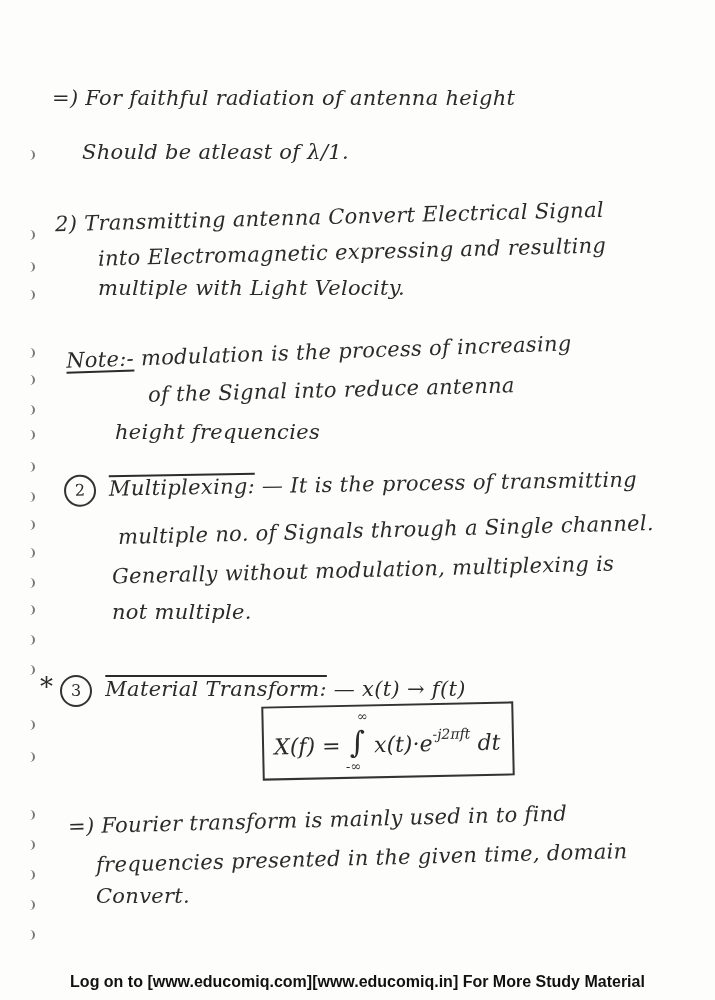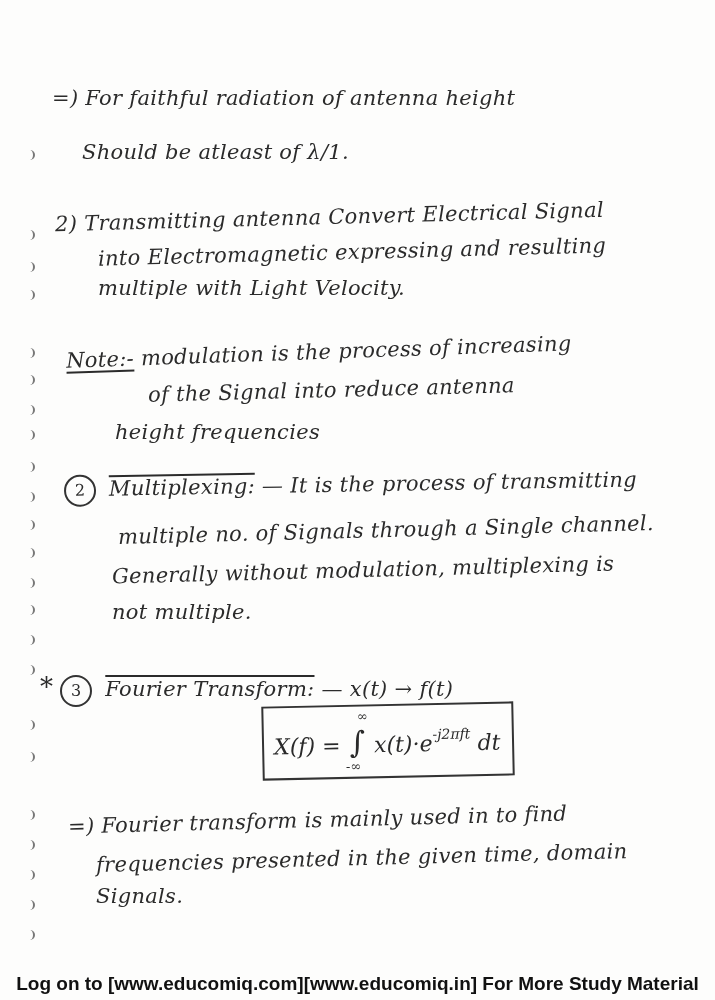--- a/index.html
+++ b/index.html
@@ -5,21 +5,21 @@
   html, body { margin:0; padding:0; }
   body { width:715px; height:1000px; background:#fdfdfc; position:relative; overflow:hidden;
          font-family:"DejaVu Serif", serif; color:#2a2a2a; }
   .hw { position:absolute; font-family:"DejaVu Serif", serif; font-style:italic; font-size:21px; color:#2b2b2b; white-space:nowrap; letter-spacing:0.3px; }
   .u { text-decoration:underline; text-underline-offset:4px; }
   .ol { text-decoration:overline; }
   .margin-mark { position:absolute; left:30px; width:3px; height:10px; border-right:2px solid #777; border-radius:0 6px 6px 0; }
   .circle { display:inline-block; border:2px solid #333; border-radius:50%; width:28px; height:28px; line-height:28px; text-align:center; font-style:normal; font-size:16px; margin-right:6px; vertical-align:middle; }
   .formula-box { position:absolute; left:262px; top:704px; width:248px; height:70px; border:2px solid #333; transform:rotate(-1.2deg); }
   .formula { position:absolute; left:10px; top:18px; font-style:italic; font-size:22px; }
-  .footer { position:absolute; left:0; right:0; top:973px; text-align:center; font-family:"Liberation Sans", sans-serif; font-weight:bold; font-size:19px; color:#111; }
+  .footer { position:absolute; left:0; right:0; top:973px; text-align:center; font-family:"Liberation Sans", sans-serif; font-weight:bold; font-size:16px; color:#111; }
 </style>
 </head>
 <body>
 
 <div>
   <div class="margin-mark" style="top:150px"></div>
   <div class="margin-mark" style="top:230px"></div>
   <div class="margin-mark" style="top:262px"></div>
   <div class="margin-mark" style="top:290px"></div>
   <div class="margin-mark" style="top:348px"></div>
@@ -71,35 +71,35 @@
   </div>
   <div class="hw" style="left:118px; top:518px; transform:rotate(-1.5deg)">multiple no. of Signals through a Single channel.</div>
   <div class="hw" style="left:112px; top:558px; transform:rotate(-1.5deg)">Generally without modulation, multiplexing is</div>
   <div class="hw" style="left:112px; top:600px">not multiple.</div>
 </div>
 
 <div>
   <div class="hw" style="left:40px; top:672px">
     <span style="font-size:26px; font-style:normal;">*</span>
     <span class="circle">3</span>
-    <span class="u ol">Fourier Transform:</span>
+    <span class="u ol">Material Transform:</span>
     <span>— x(t) → f(t)</span>
   </div>
   <div class="formula-box">
     <div class="formula">
       <span>X(f) =</span>
       <span style="position:relative; display:inline-block; font-size:30px; font-style:normal; margin:0 2px;">∫
         <span style="position:absolute; top:-16px; left:8px; font-size:13px;">∞</span>
         <span style="position:absolute; bottom:-14px; left:-4px; font-size:13px;">-∞</span>
       </span>
       <span>x(t)·e</span><sup style="font-size:14px; position:relative; top:-4px;">-j2πft</sup>
       <span>dt</span>
     </div>
   </div>
 </div>
 
 <div>
   <div class="hw" style="left:68px; top:808px; transform:rotate(-1.5deg)">=) Fourier transform is mainly used in to find</div>
   <div class="hw" style="left:96px; top:846px; transform:rotate(-1.5deg)">frequencies presented in the given time, domain</div>
-  <div class="hw" style="left:96px; top:884px">Signals.</div>
+  <div class="hw" style="left:96px; top:884px">Convert.</div>
 </div>
 
 <div class="footer">Log on to [www.educomiq.com][www.educomiq.in] For More Study Material</div>
 
 </body></html>

